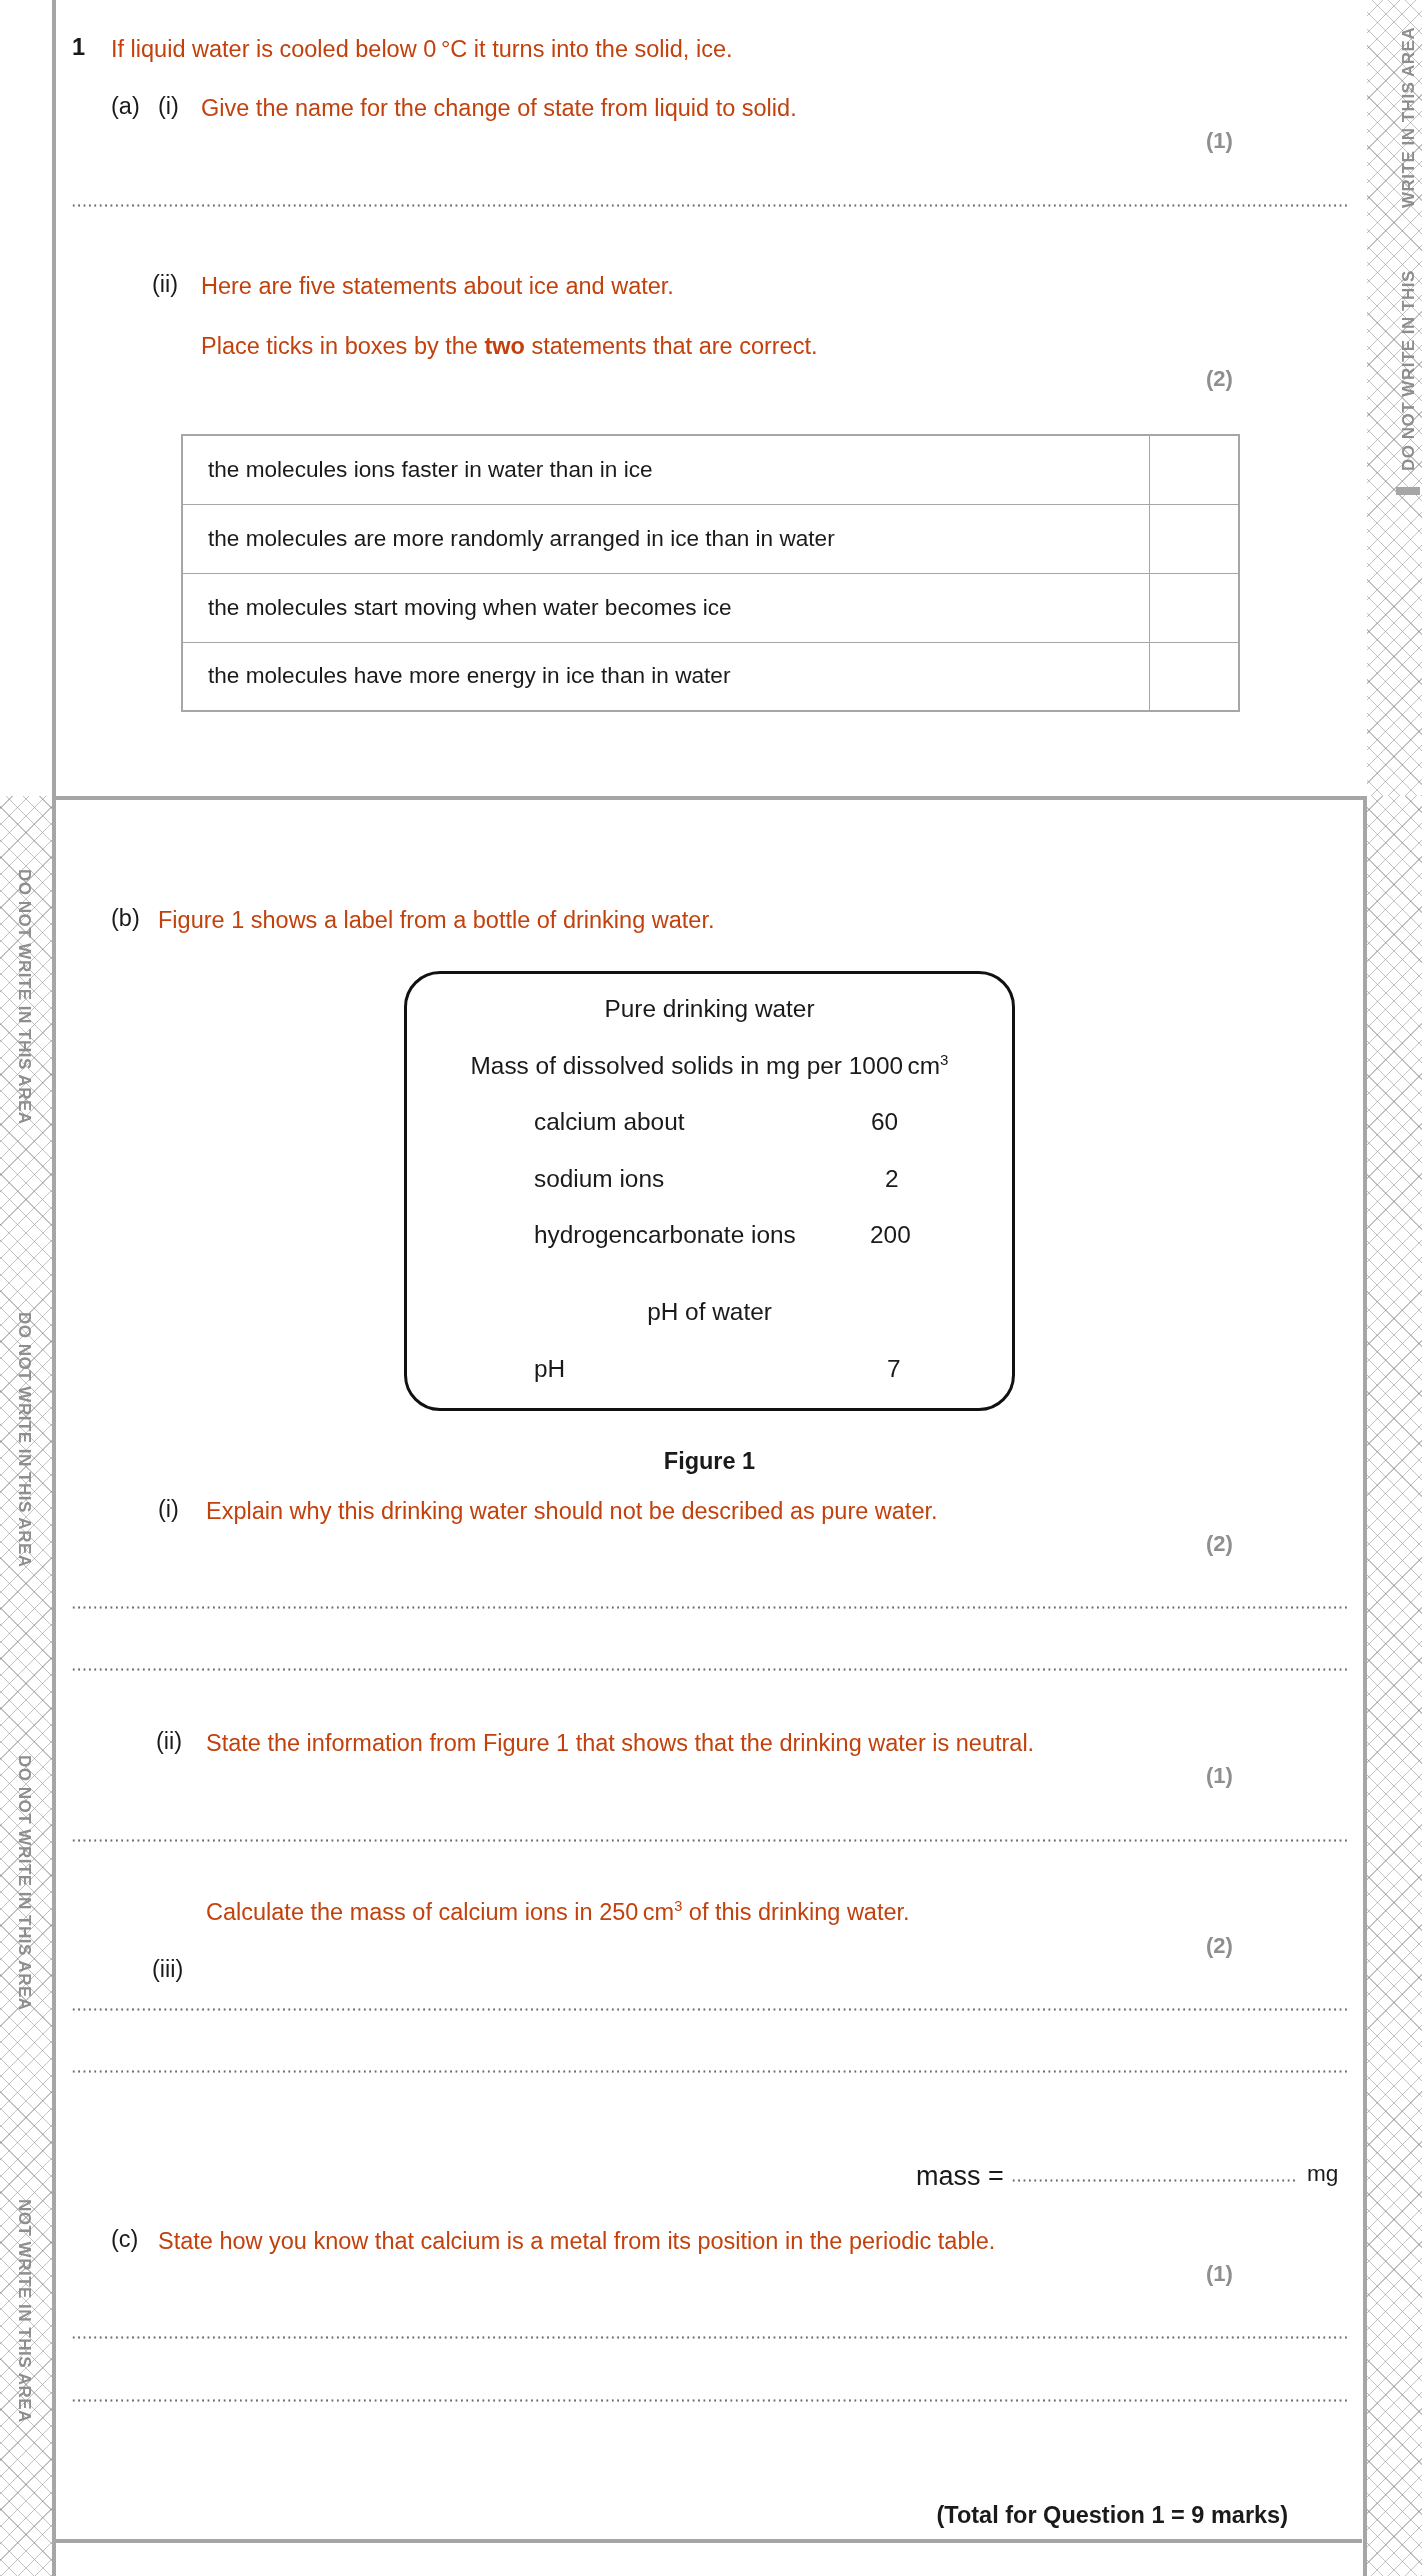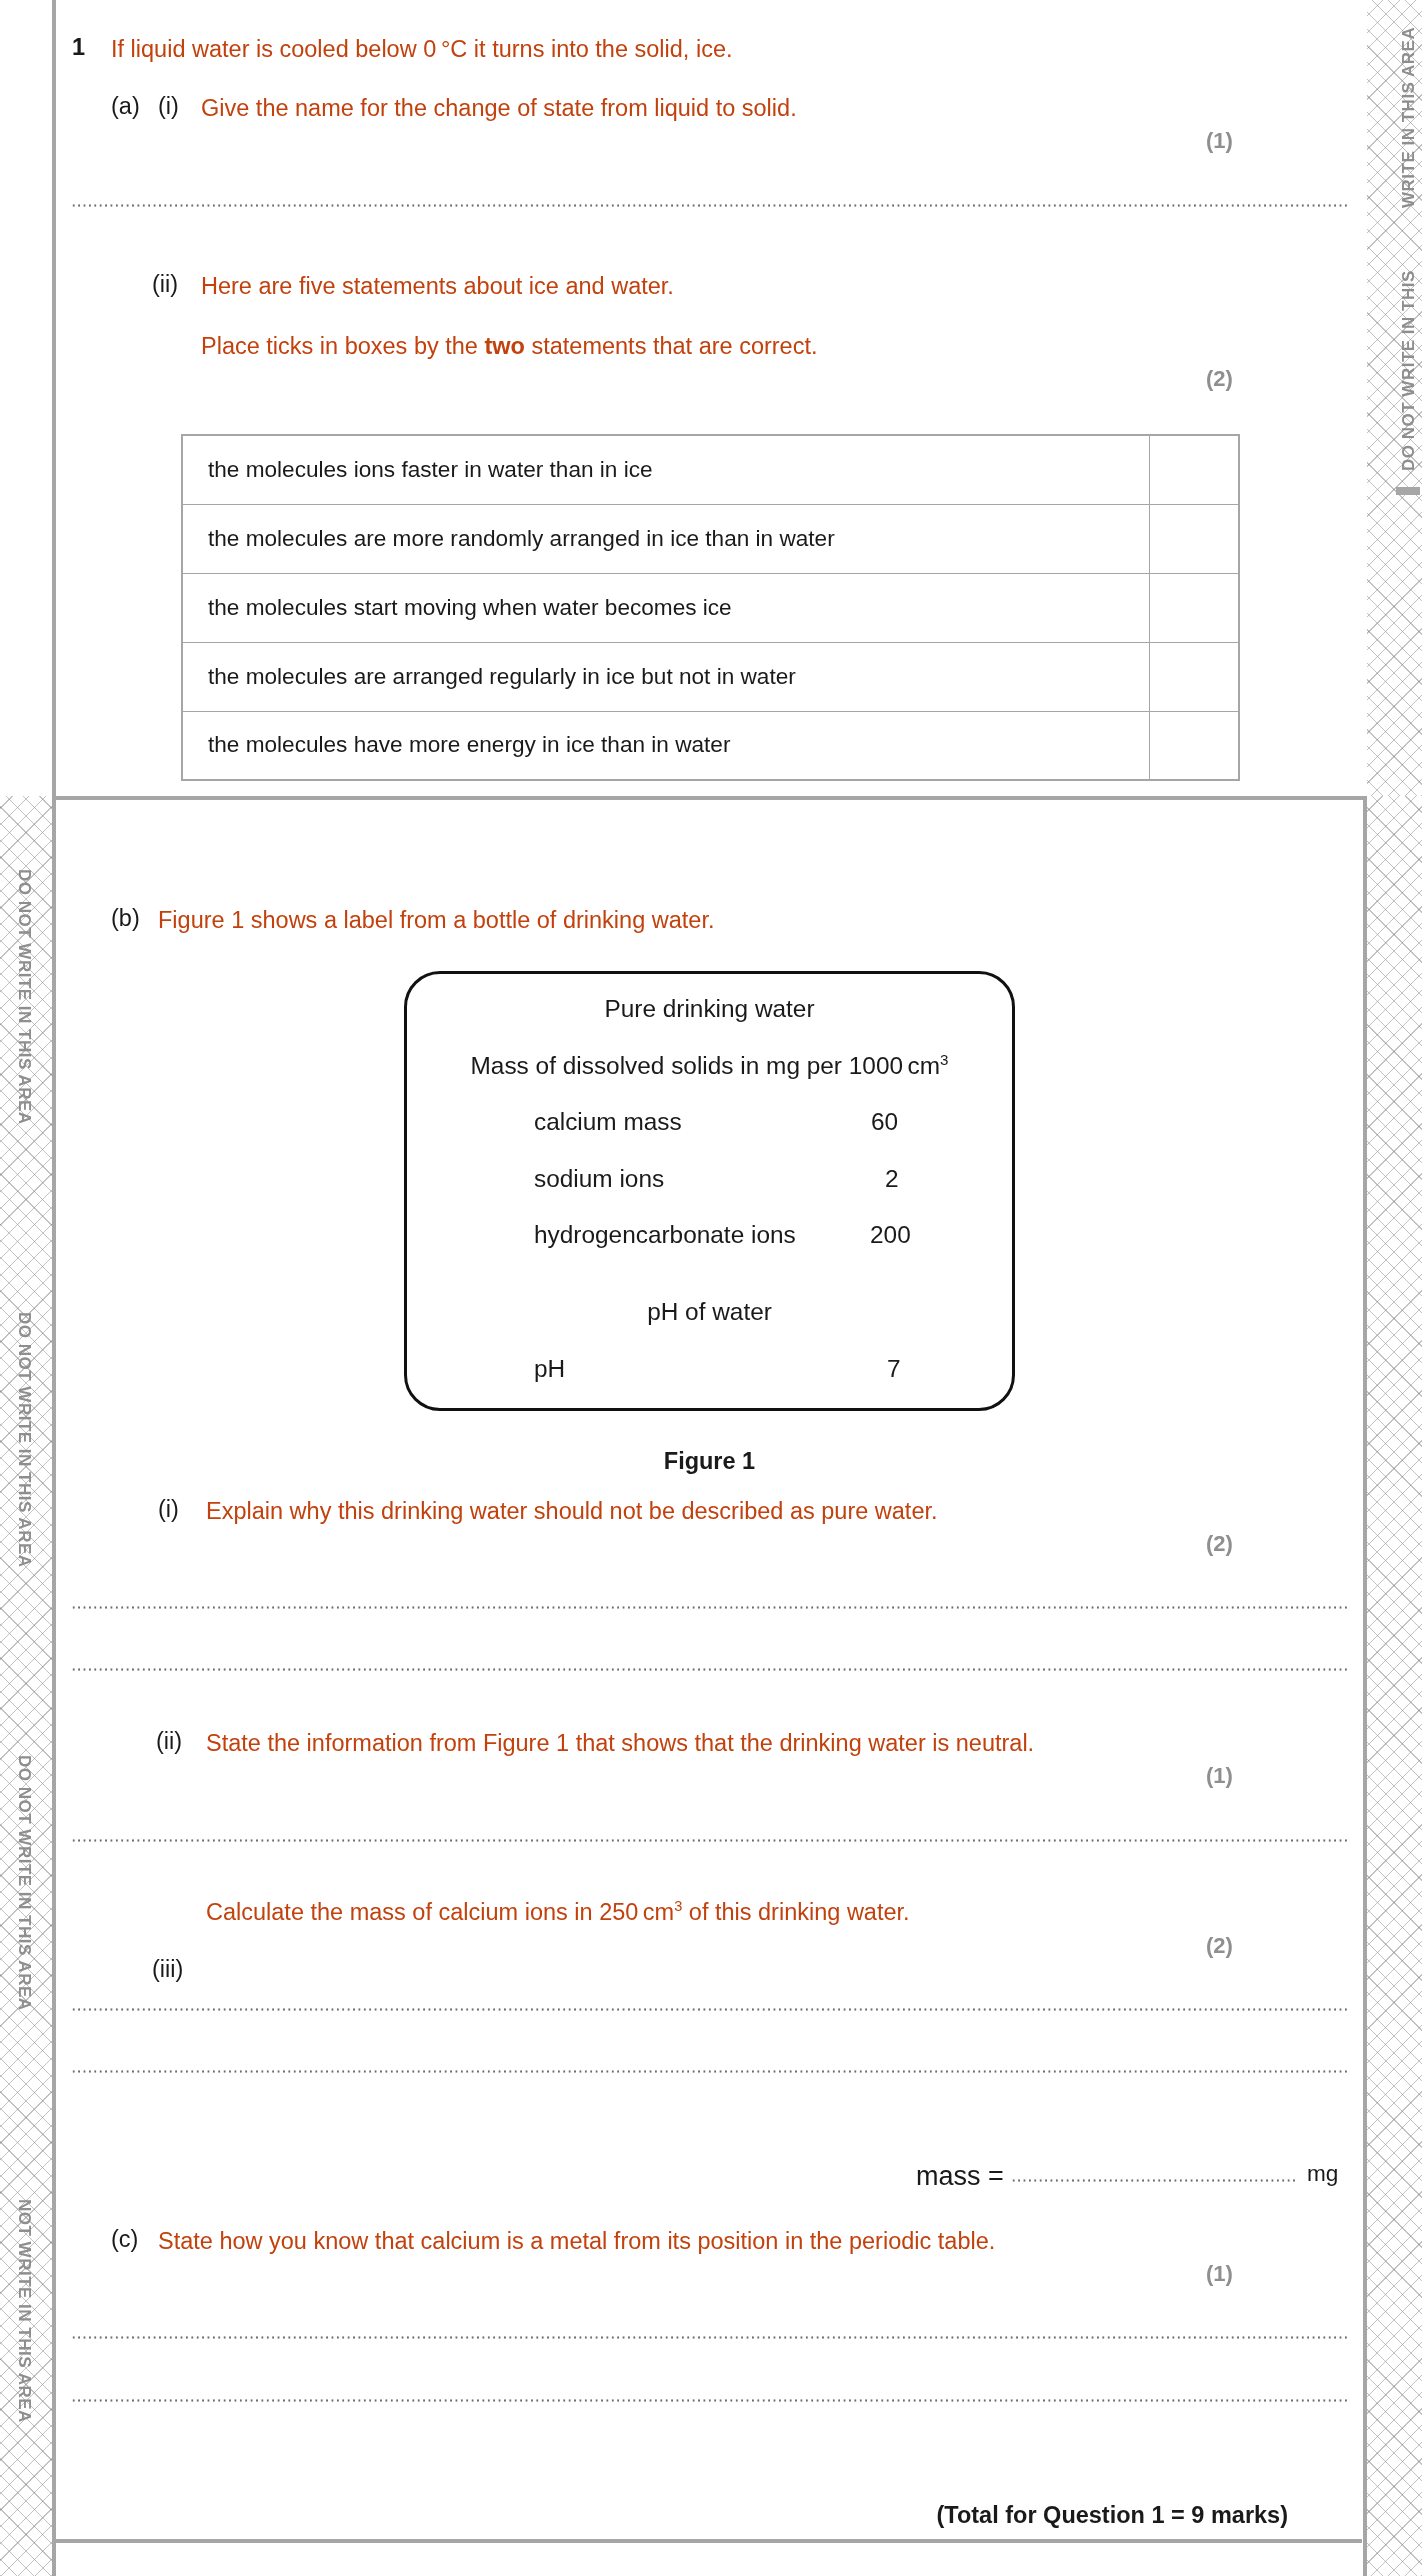--- a/index.html
+++ b/index.html
@@ -134,42 +134,38 @@
   </tr>
   <tr>
     <td>the molecules are more randomly arranged in ice than in water</td>
     <td class="tick"></td>
   </tr>
   <tr>
     <td>the molecules start moving when water becomes ice</td>
     <td class="tick"></td>
   </tr>
   <tr>
-    <td>the molecules are arranged regularly in ice but not in water</td>
-    <td class="tick"></td>
-  </tr>
-  <tr>
     <td>the molecules have more energy in ice than in water</td>
     <td class="tick"></td>
   </tr>
 </tbody>
   </table>
 
 <div class="frame-bottom"></div>
 
 <div class="lbl" style="left:111px; top:905px;">(b)</div>
 <div class="blk" style="left:158px; top:905px; width:1086px;">Figure 1 shows a label from a bottle of drinking water.</div>
 
 <div class="fig-box"></div>
 <div class="fig-line fig-center" style="left:404px; top:995px; width:611px;">Pure drinking water</div>
 <div class="fig-line fig-center" style="left:404px; top:1052px; width:611px;">
   <span>Mass of dissolved solids in mg per 1000</span><span style="padding-left:4.5px">cm</span><sup>3</sup>
 </div>
 
-<div class="fig-line" style="left:534px; top:1108px;">calcium mass</div>
+<div class="fig-line" style="left:534px; top:1108px;">calcium about</div>
 <div class="fig-line" style="left:871px; top:1108px;">60</div>
 
 <div class="fig-line" style="left:534px; top:1165px;">sodium ions</div>
 <div class="fig-line" style="left:885px; top:1165px;">2</div>
 
 <div class="fig-line" style="left:534px; top:1221px;">hydrogencarbonate ions</div>
 <div class="fig-line" style="left:870px; top:1221px;">200</div>
 
 <div class="fig-line fig-center" style="left:404px; top:1298px; width:611px;">pH of water</div>
 <div class="fig-line" style="left:534px; top:1355px;">pH</div>

